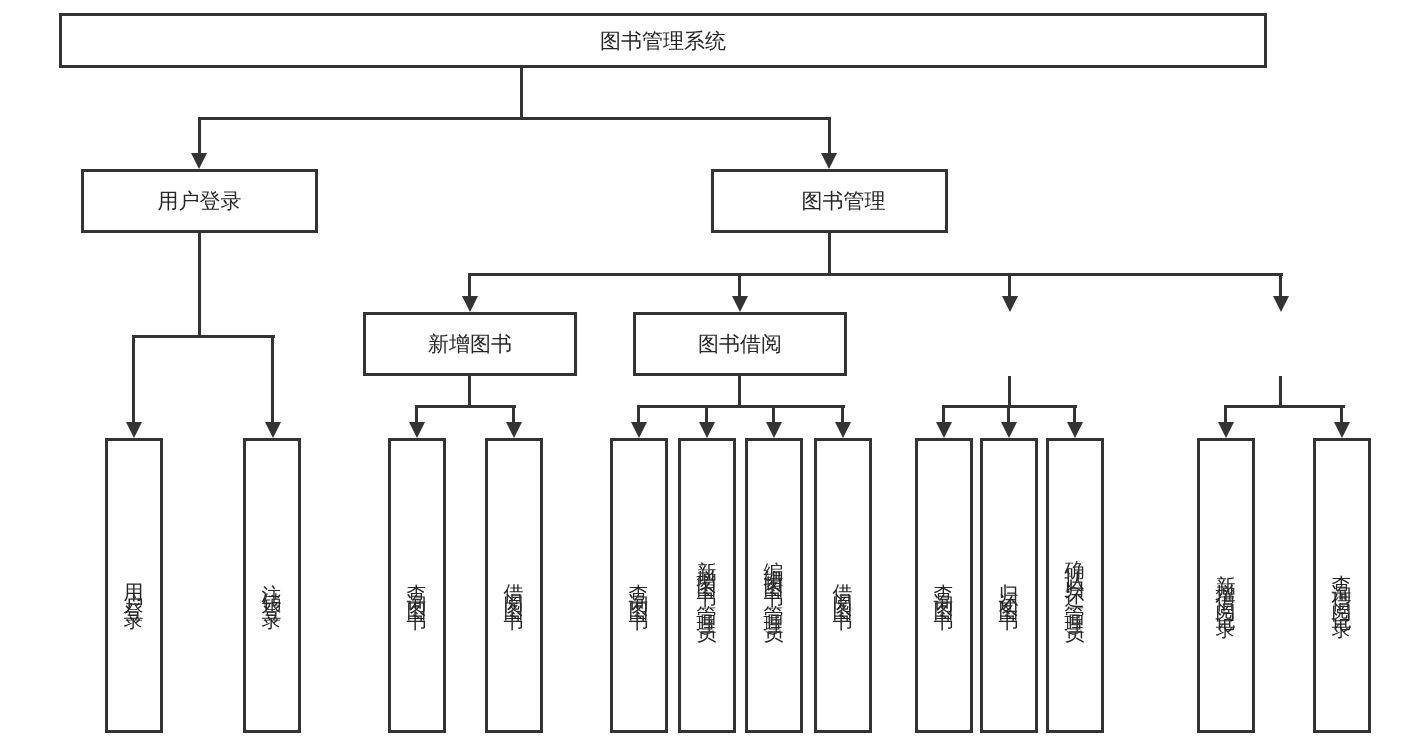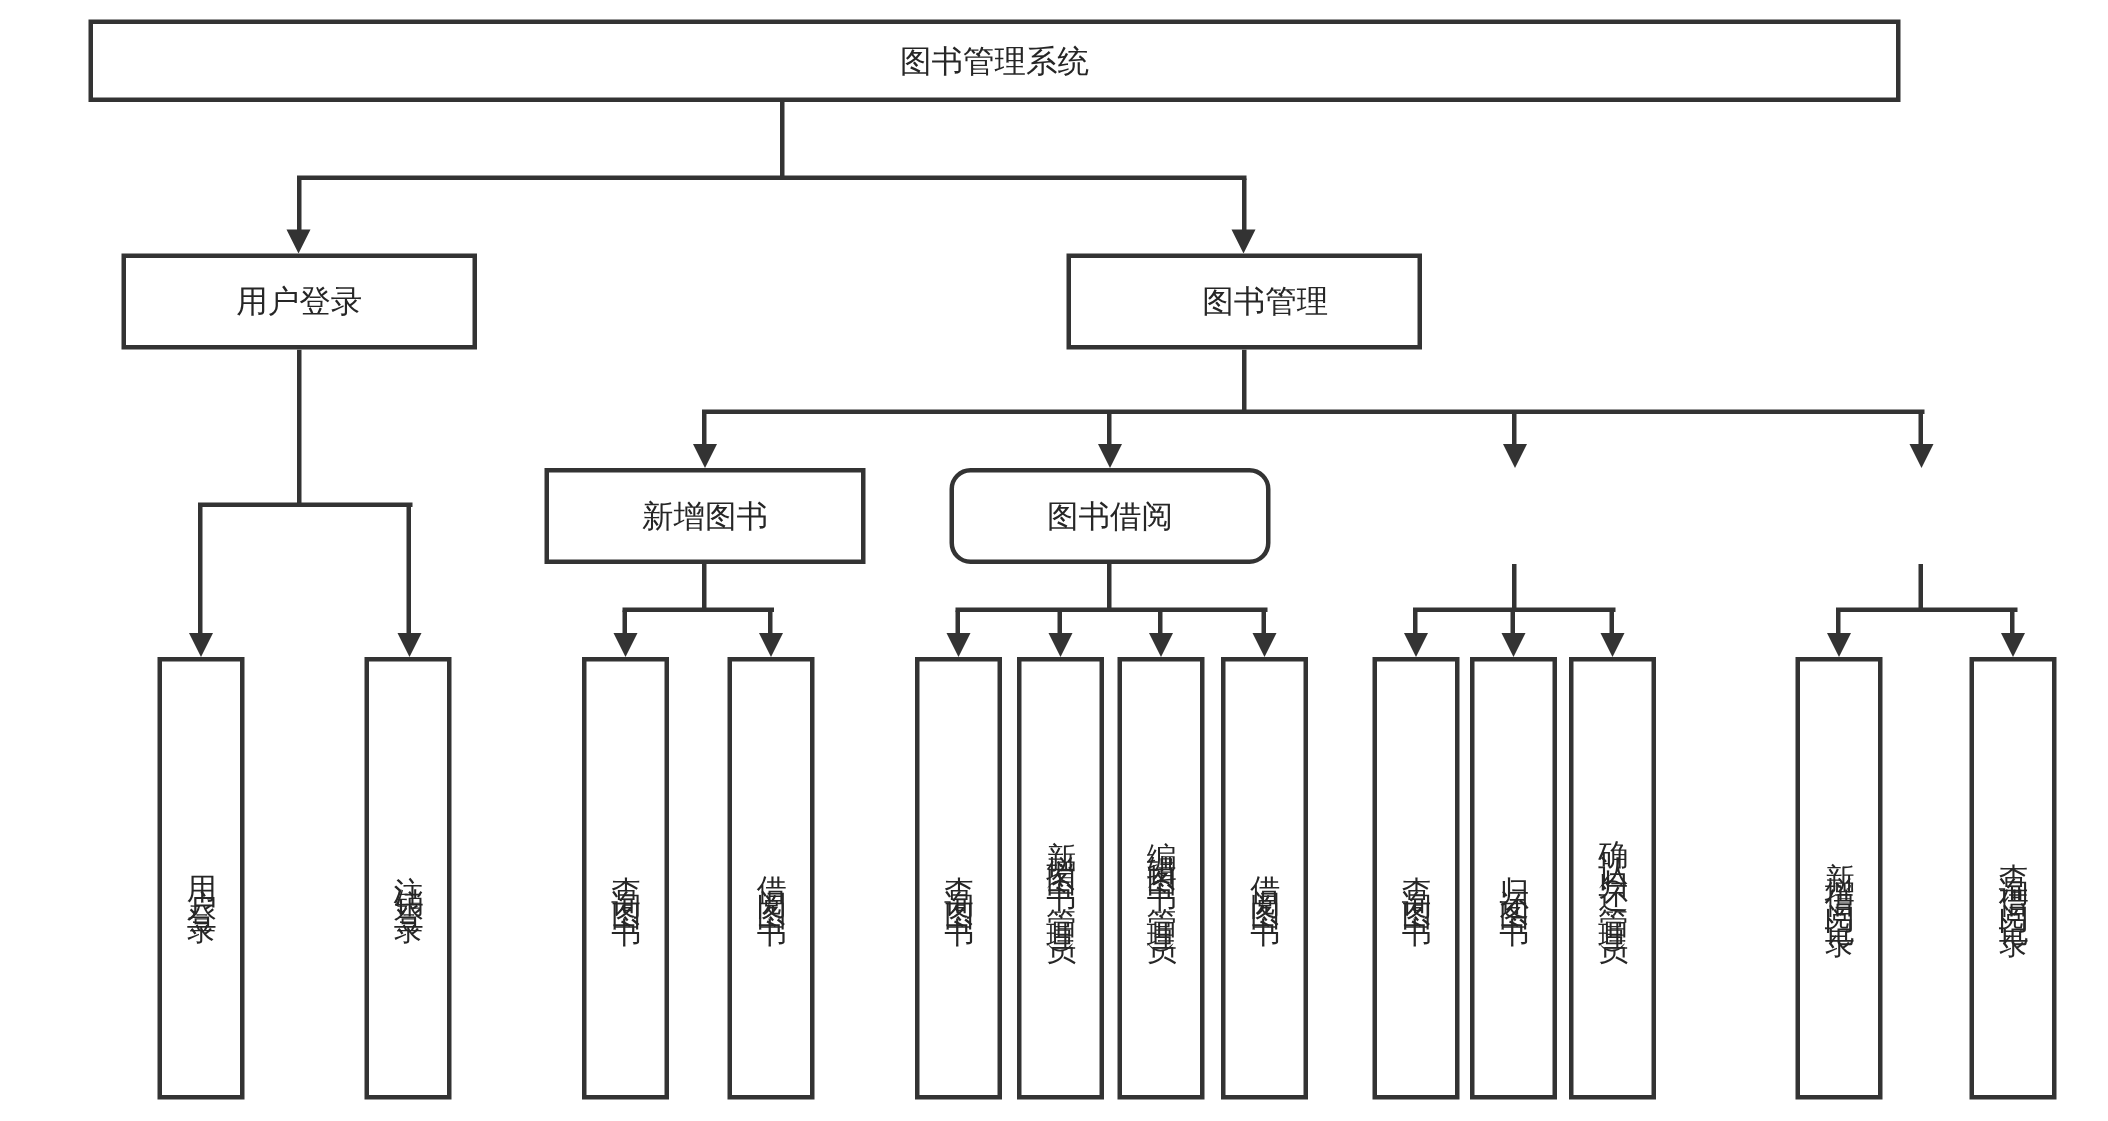--- a/index.html
+++ b/index.html
@@ -27,21 +27,21 @@
   .ar{
     position:absolute;width:0;height:0;z-index:1;
     border-left:8px solid transparent;border-right:8px solid transparent;
     border-top:16px solid #333;
   }
   
   #root-box{left:27px;top:13px;width:1208px;height:55px;margin-left:32px;}
   #l2-login{left:81px;top:169px;width:237px;height:64px;}
   #l2-mgmt{left:711px;top:169px;width:237px;height:64px;padding-left:28px;}
   #l3-nb{left:363px;top:312px;width:214px;height:64px;}
-  #l3-bw{left:633px;top:312px;width:214px;height:64px;border-radius:14px;}
+  #l3-bw{left:633px;top:312px;width:214px;height:64px;}
   #l3-cur{left:903px;top:312px;width:214px;height:64px;}
   #l3-rec{left:1173px;top:312px;width:214px;height:64px;}
   .leaf{top:438px;width:58px;height:295px;}
   #lf-1{left:105px;}  #lf-2{left:243px;}
   #lf-3{left:388px;}  #lf-4{left:485px;}
   #lf-5{left:610px;}  #lf-6{left:678px;}
   #lf-7{left:745px;}  #lf-8{left:814px;}
   #lf-9{left:915px;}  #lf-10{left:980px;}
   #lf-11{left:1046px;}
   #lf-12{left:1197px;} #lf-13{left:1313px;}

